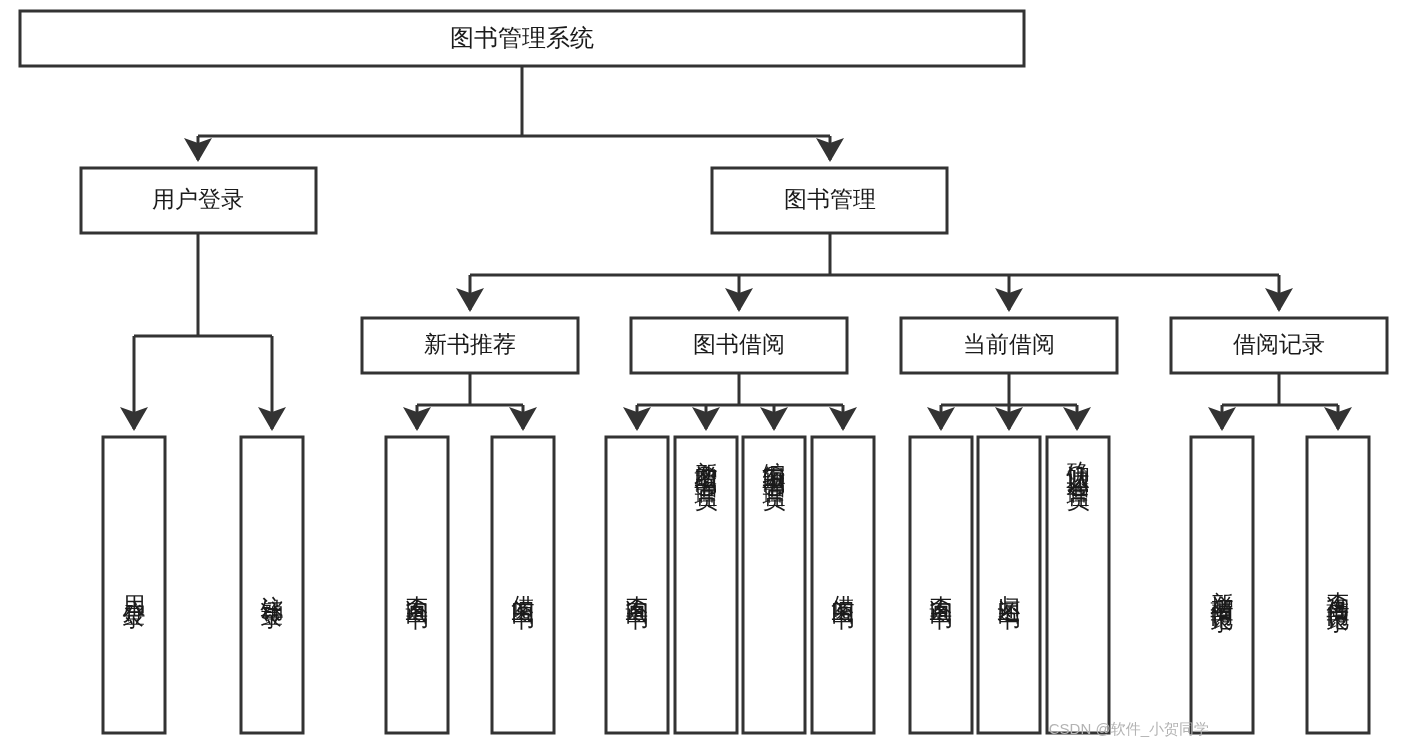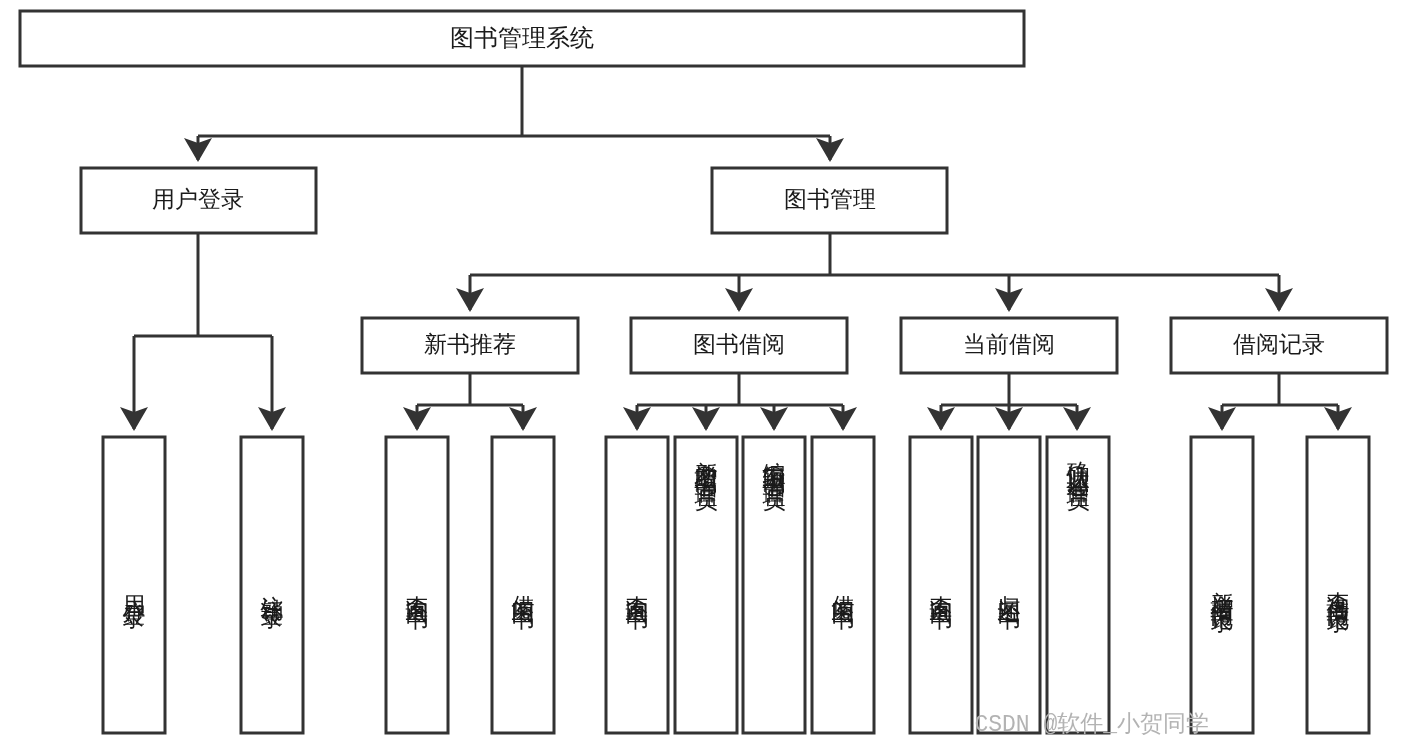--- a/index.html
+++ b/index.html
@@ -53,22 +53,22 @@
     fill: none;
   }
   .arrow-head {
     fill: #333333;
     stroke: none;
   }
   .watermark {
     position: absolute;
     right: 8px;
     bottom: 8px;
-    font-family: Liberation Mono, monospace;
-    font-size: 23px;
+    font-family: Liberation Sans, sans-serif;
+    font-size: 15px;
     color: #b3b3b3;
     white-space: nowrap;
     pointer-events: none;
     user-select: none;
   }
 </style>
 </head>
 <body>
 
 <div id="diagram-root">

